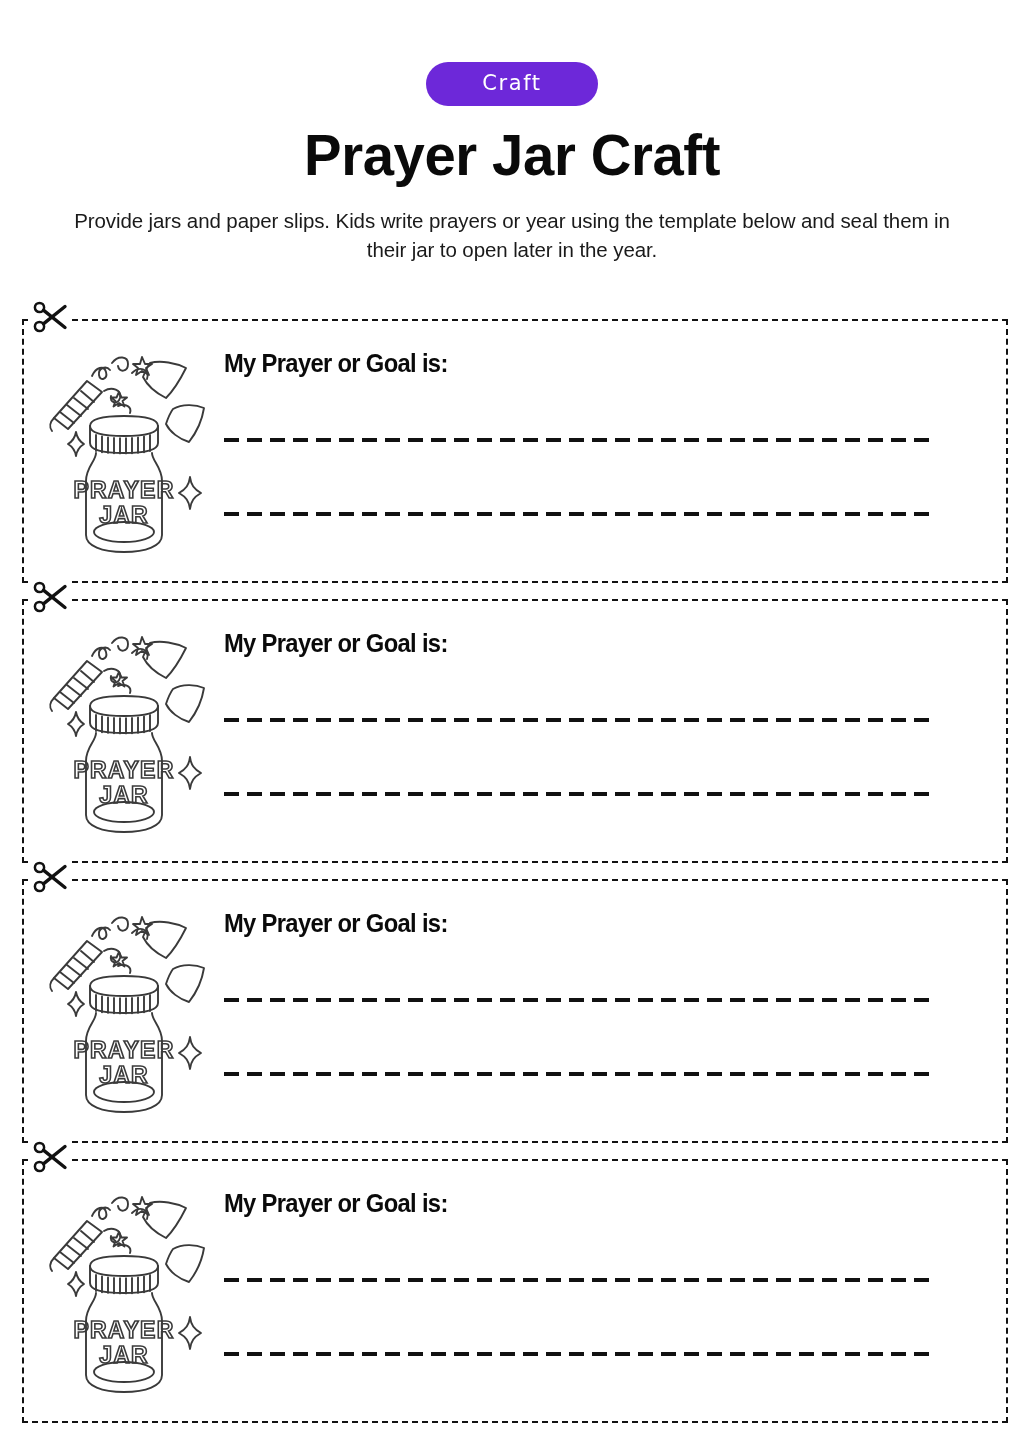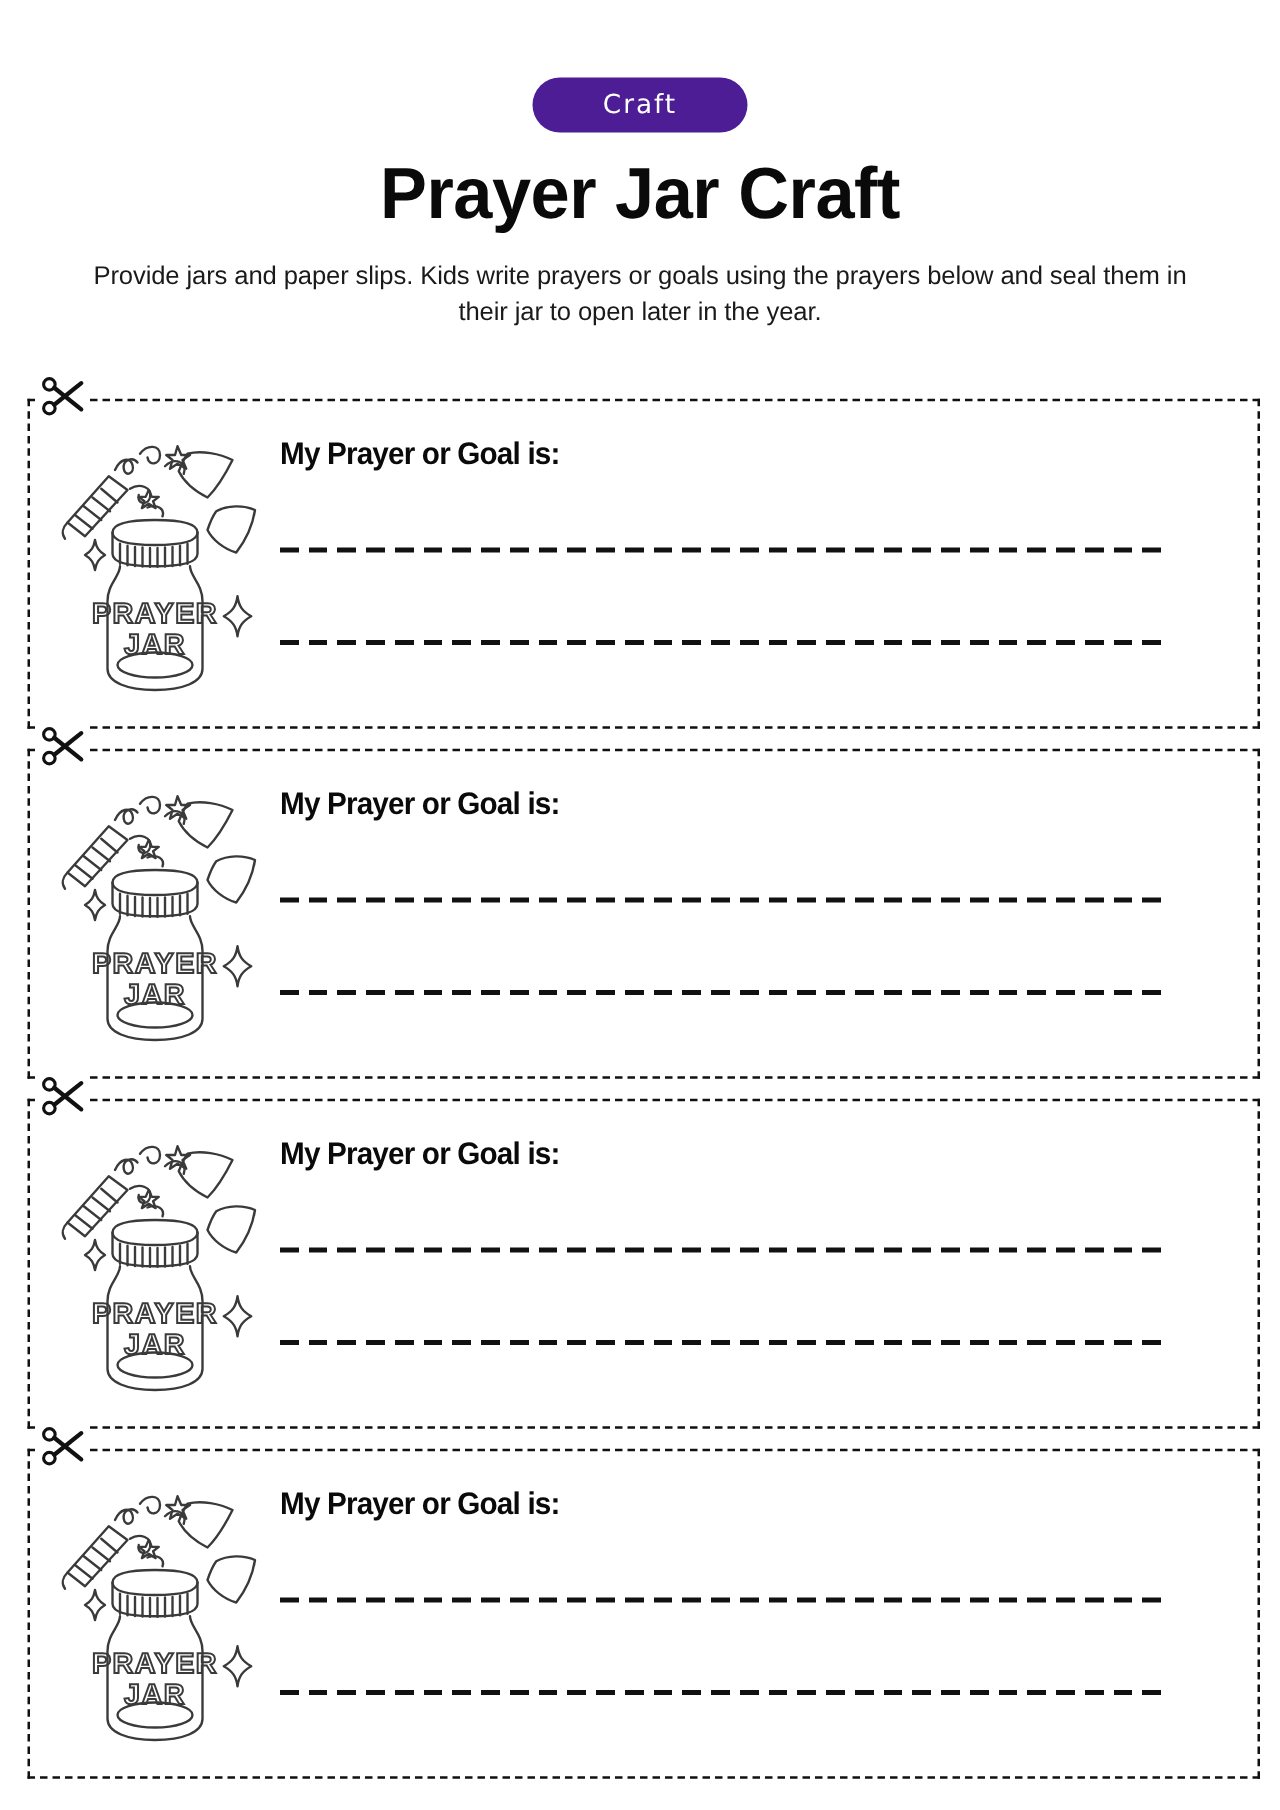--- a/index.html
+++ b/index.html
@@ -22,21 +22,21 @@
 
   
   .header {
     width: 100%;
     padding-top: 62px;
     text-align: center;
   }
 
   .badge {
     display: inline-block;
-    background: #4c1d95;
+    background: #6d28d9;
     color: #ffffff;
     border-radius: 26px;
     padding: 9px 56px 11px;
     font-size: 21px;
     letter-spacing: 1.6px;
     font-weight: 400;
     line-height: 1.15;
     font-family: "DejaVu Sans", sans-serif;
   }
 
@@ -136,21 +136,21 @@
   .jar-svg { display: block; }
 </style>
 </head>
 <body>
 
 <div class="page">
 
   <div class="header">
     <div class="badge">Craft</div>
     <h1 class="page-title">Prayer Jar Craft</h1>
-    <p class="page-desc">Provide jars and paper slips. Kids write prayers or goals using the prayers below and seal them in their jar to open later in the year.</p>
+    <p class="page-desc">Provide jars and paper slips. Kids write prayers or year using the template below and seal them in their jar to open later in the year.</p>
   </div>
 
   <div class="cards">
 
     <div class="card">
       <svg class="scissors-icon" viewBox="0 0 40 40" fill="none" xmlns="http://www.w3.org/2000/svg">
         <circle cx="9.5" cy="10.5" r="4.6" stroke="#111" stroke-width="2.5"></circle>
         <circle cx="9.5" cy="29.5" r="4.6" stroke="#111" stroke-width="2.5"></circle>
         <path d="M13.4 13.2 L35 30.5" stroke="#111" stroke-width="3.4" stroke-linecap="round"></path>
         <path d="M13.4 26.8 L35 9.5" stroke="#111" stroke-width="3.4" stroke-linecap="round"></path>

